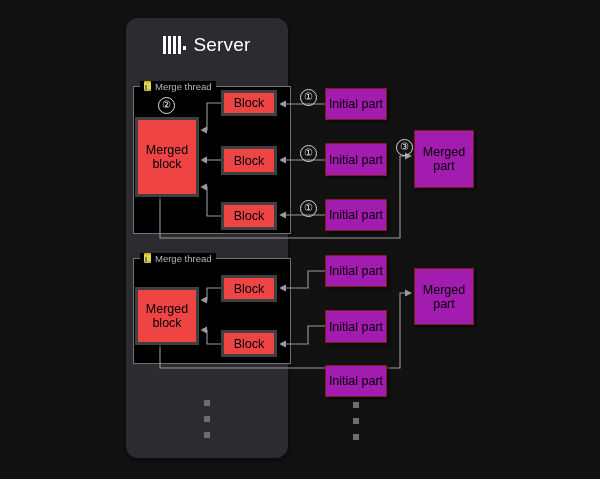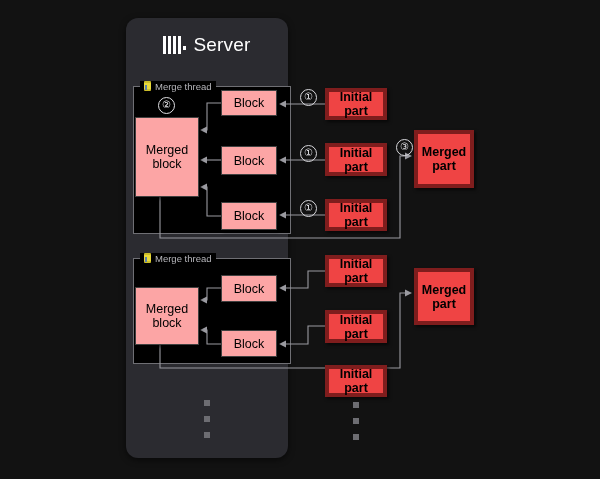--- a/index.html
+++ b/index.html
@@ -58,22 +58,22 @@
     background:#5a7fa8;
   }
 
   
   .box{
     position:absolute;box-sizing:border-box;
     display:flex;align-items:center;justify-content:center;text-align:center;
     color:#000;font-size:12.5px;line-height:14px;
     box-shadow:2px 2px 3px rgba(0,0,0,.6);
   }
-  .blue{background:#fca5a5;border:1px solid #404040;}
-  .yellow{background:#ef4444;border:4px solid #7f1d1d;font-weight:bold;}
+  .blue{background:#ef4444;border:3px solid #404040;}
+  .yellow{background:#a21caf;border:1px solid #7f1d1d;}
 
   
   .b1{left:221px;top:90px;width:56px;height:26px;}
   .b2{left:221px;top:146px;width:56px;height:29px;}
   .b3{left:221px;top:202px;width:56px;height:28px;}
   .mb1{left:135px;top:117px;width:64px;height:80px;}
   
   .b4{left:221px;top:275px;width:56px;height:27px;}
   .b5{left:221px;top:330px;width:56px;height:27px;}
   .mb2{left:135px;top:287px;width:64px;height:58px;}

